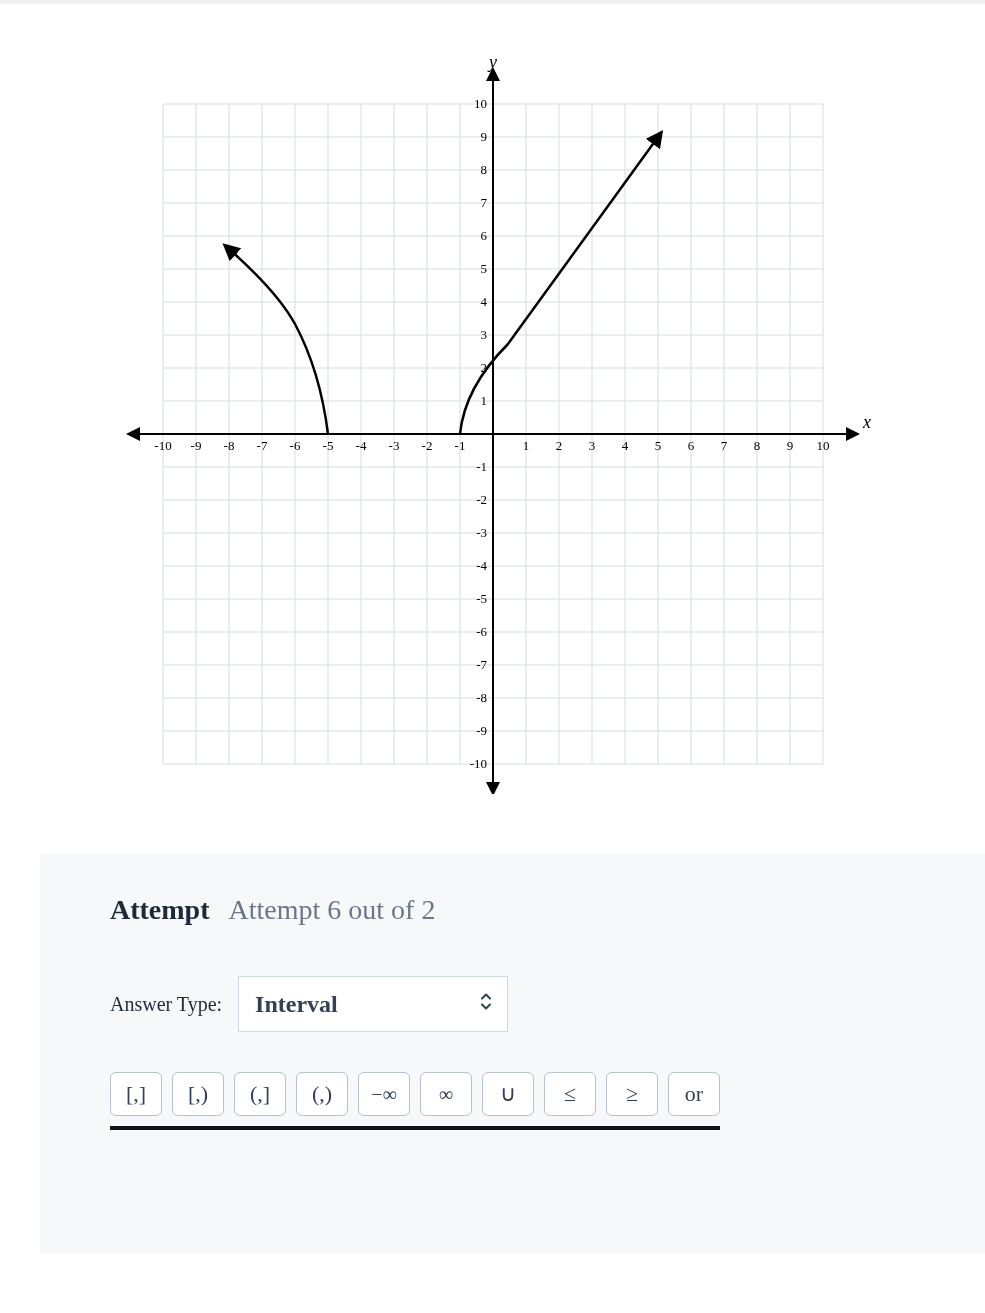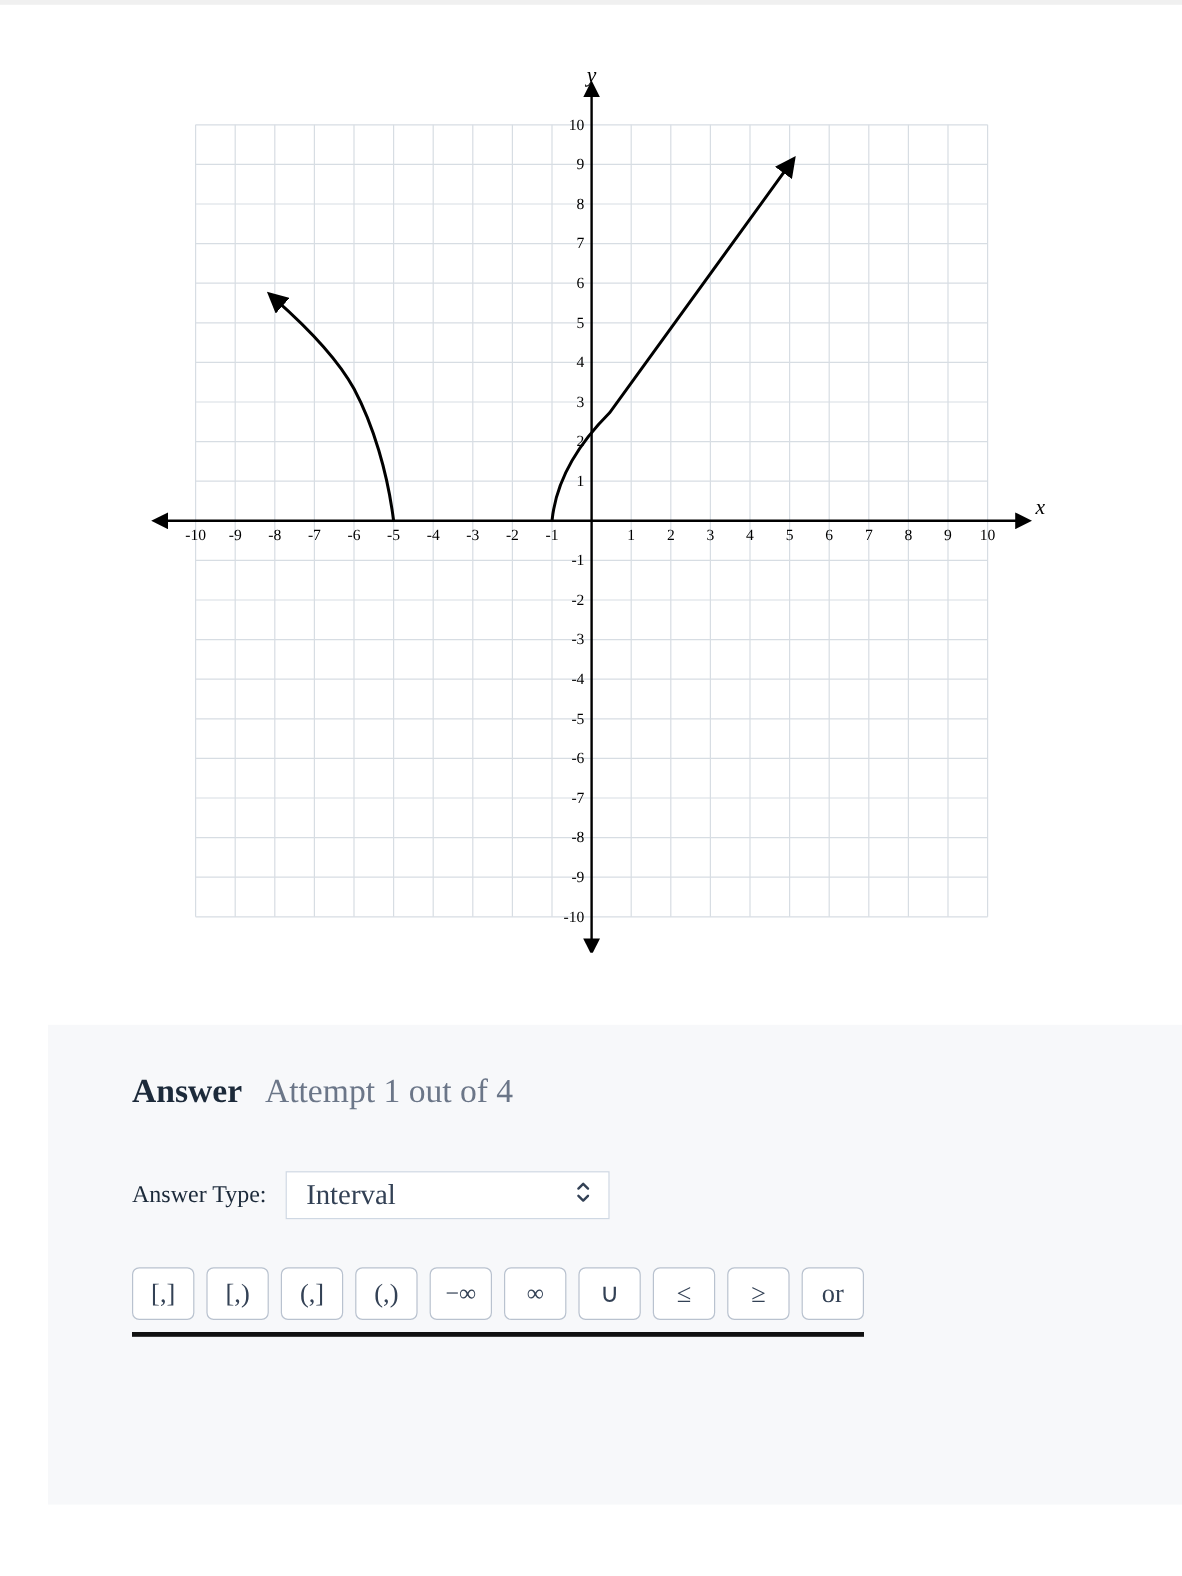--- a/index.html
+++ b/index.html
@@ -54,25 +54,26 @@
     font-size: 20px;
     color: #1c2a3a;
     margin-right: 16px;
   }
   .select-wrap {
     position: relative;
     display: inline-flex;
     align-items: center;
     border: 1px solid #cfd8e3;
     background: #fff;
-    height: 40px;
+    height: 56px;
     padding: 0 48px 0 16px;
     font-size: 24px;
     color: #334155;
     min-width: 270px;
+    font-weight: bold;
   }
   .select-wrap .chev {
     position: absolute;
     right: 14px;
     top: 50%;
     transform: translateY(-50%);
     font-size: 18px;
     color: #334155;
     pointer-events: none;
   }
@@ -229,22 +230,22 @@
 
         <path d="M 215 380 C 210 340, 198 300, 182 270 C 170 248, 150 225, 116 195" marker-end="url(#arrow)"></path>
 
         <path d="M 347 380 C 350 350, 365 320, 395 290 L 545 83" marker-end="url(#arrow)"></path>
       </g>
     </svg>
   </div>
 
   <div class="answer-panel">
     <div class="answer-header">
-      <span class="bold">Answer</span>
-      <span class="attempt">Attempt 1 out of 4</span>
+      <span class="bold">Attempt</span>
+      <span class="attempt">Attempt 6 out of 2</span>
     </div>
 
     <div class="row">
       <span class="row-label">Answer Type:</span>
       <div class="select-wrap">
         <span>Interval</span>
         <span class="chev">
           <svg width="14" height="20" viewBox="0 0 14 20">
               <path d="M3 7 L7 3 L11 7 M3 13 L7 17 L11 13" stroke="#334155" stroke-width="2" fill="none" stroke-linecap="round" stroke-linejoin="round"></path>
             </svg>

